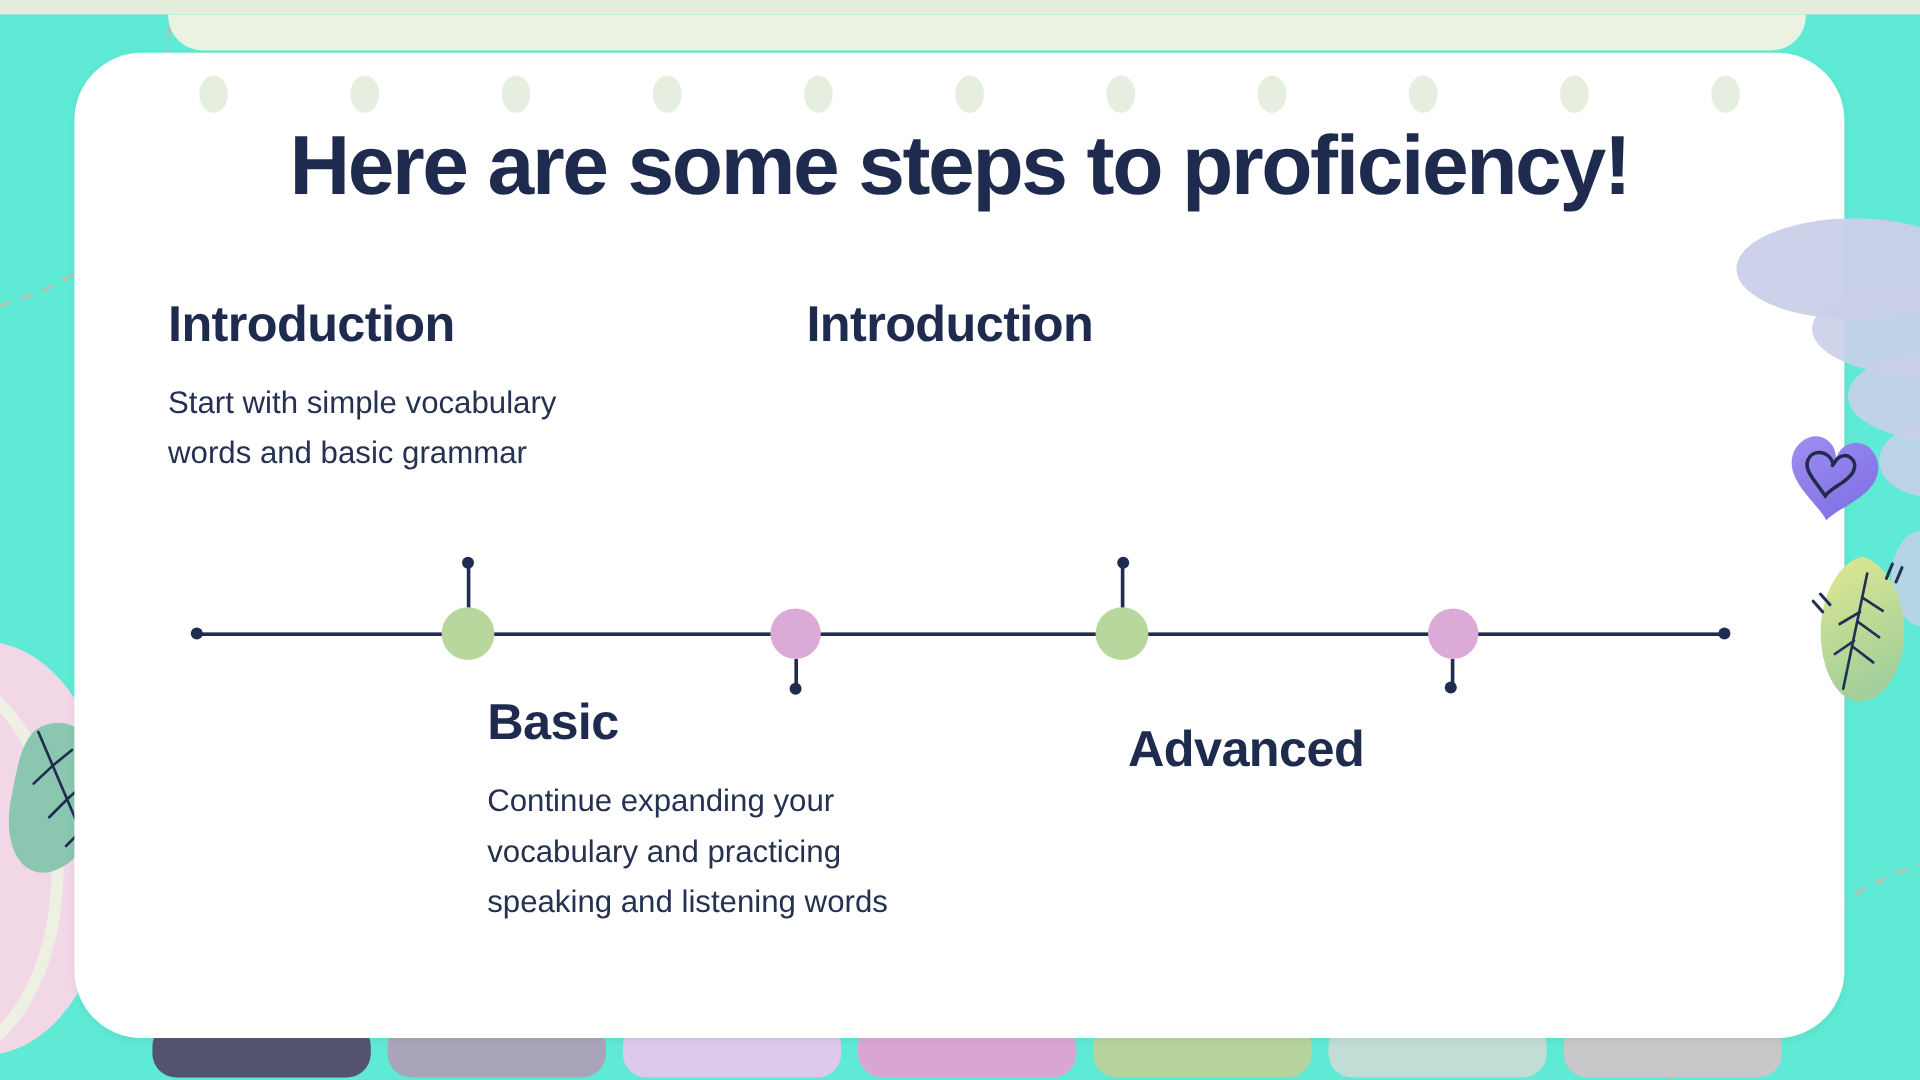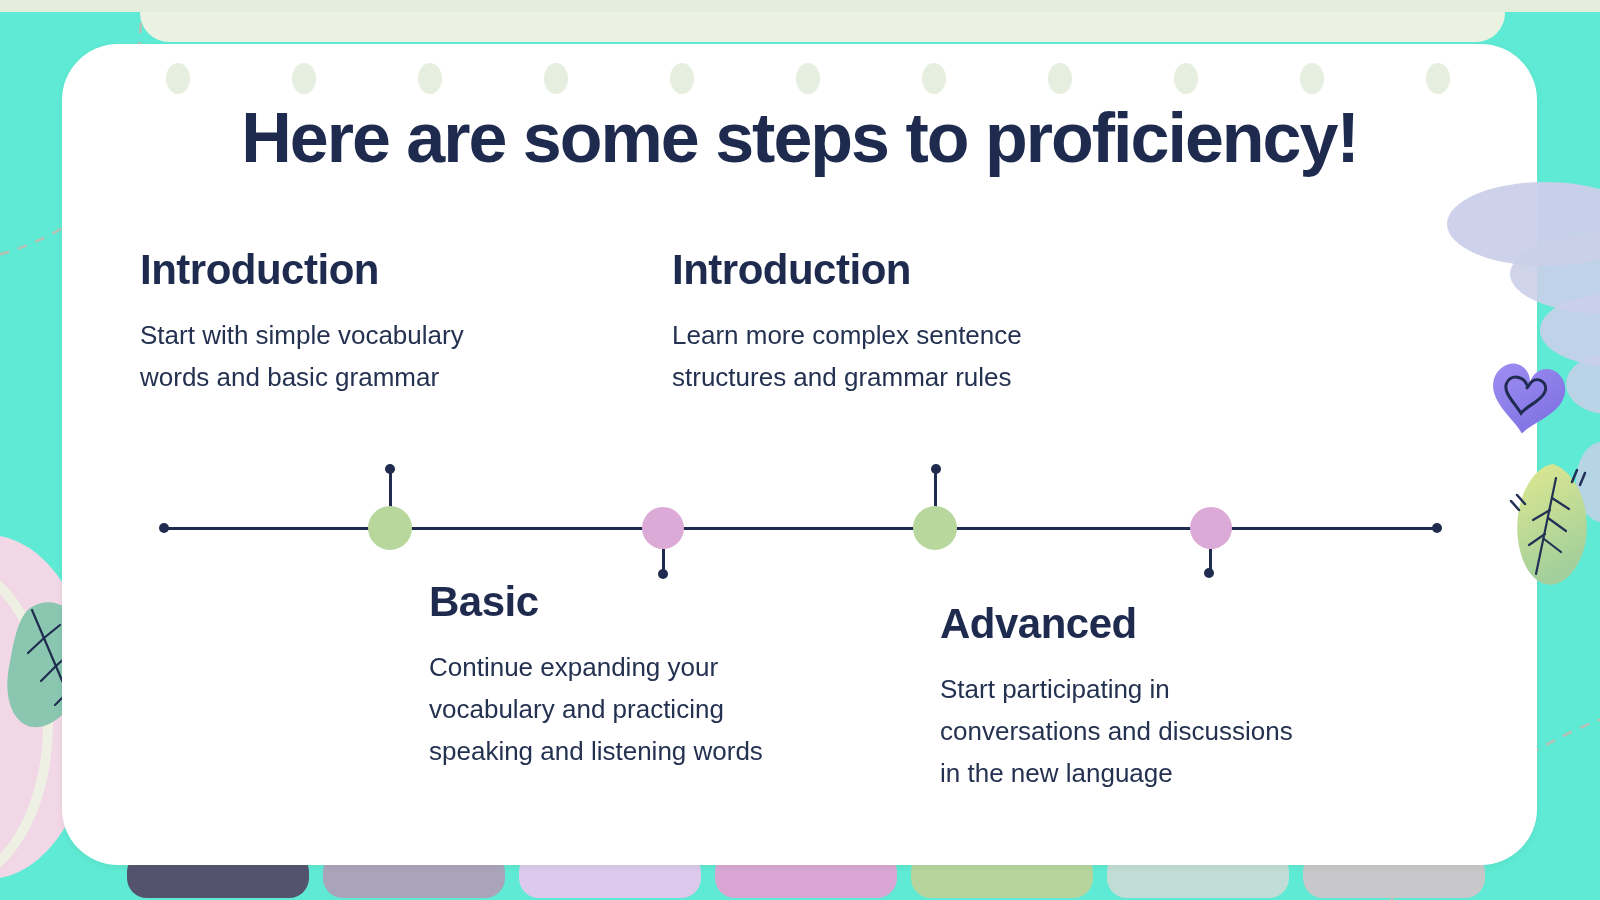--- a/index.html
+++ b/index.html
@@ -44,21 +44,21 @@
 
   .milestone-text{position:absolute;width:490px;text-align:left;z-index:3;}
   .milestone-title{
     margin:0;font-size:42px;font-weight:700;line-height:48px;color:#1e2b4e;letter-spacing:-0.5px;
   }
   .milestone-desc{
     margin:20px 0 0 0;font-size:26px;line-height:42px;color:#243150;white-space:pre-line;
   }
   .mt-intro{left:140px;top:234px;}
   .mt-intermediate{left:672px;top:234px;}
-  .mt-basic{left:429px;top:566px;}
+  .mt-basic{left:406px;top:566px;}
   .mt-advanced{left:940px;top:588px;}
 
   
   .tl-line{position:absolute;left:164px;top:515px;width:1273px;height:2.5px;background:#1f2c50;z-index:3;}
   .tl-dot{position:absolute;width:10px;height:10px;border-radius:50%;background:#1f2c50;z-index:3;}
   .tl-stem{position:absolute;width:2.5px;background:#1f2c50;z-index:3;}
   .node{position:absolute;border-radius:50%;z-index:4;}
   .node-lg{width:44px;height:44px;}
   .node-md{width:42px;height:42px;}
 </style>
@@ -116,34 +116,29 @@
 
   <h1 class="slide-title">Here are some steps to proficiency!</h1>
 
   <div class="milestone-text mt-intro">
     <h2 class="milestone-title">Introduction</h2>
     <p class="milestone-desc">Start with simple vocabulary
 words and basic grammar</p>
   </div>
   <div class="milestone-text mt-intermediate">
     <h2 class="milestone-title">Introduction</h2>
-    <p class="milestone-desc">Learn more complex sentence
-structures and grammar rules</p>
   </div>
   <div class="milestone-text mt-basic">
     <h2 class="milestone-title">Basic</h2>
     <p class="milestone-desc">Continue expanding your
 vocabulary and practicing
 speaking and listening words</p>
   </div>
   <div class="milestone-text mt-advanced">
     <h2 class="milestone-title">Advanced</h2>
-    <p class="milestone-desc">Start participating in
-conversations and discussions
-in the new language</p>
   </div>
 
   <div class="tl-line"></div>
   <div class="tl-dot" style="left:159px;top:511px;"></div>
   <div class="tl-dot" style="left:1432px;top:511px;"></div>
 
   <div class="tl-stem" style="left:389px;top:460px;height:36px;"></div>
   <div class="tl-dot" style="left:385px;top:452px;"></div>
   <div class="node node-lg" style="left: 368px; top: 494px; background: rgb(184, 215, 156);"></div>
 

